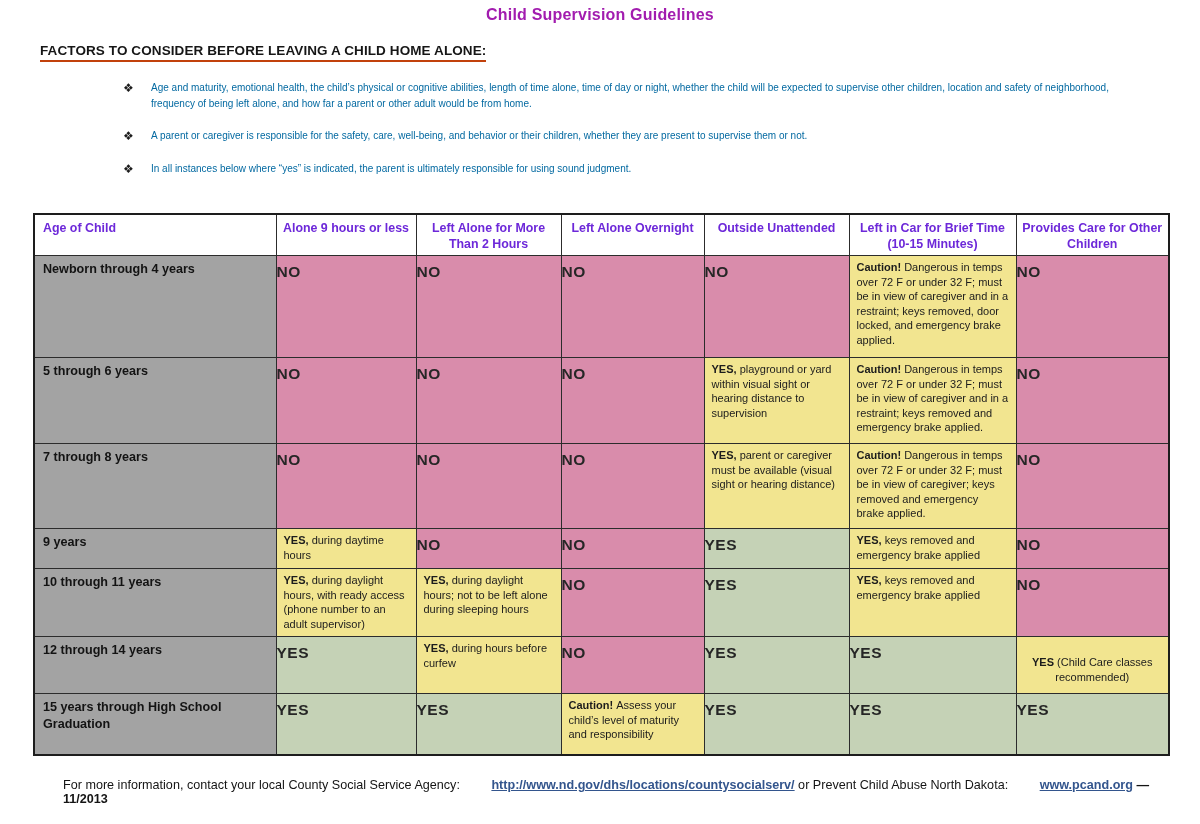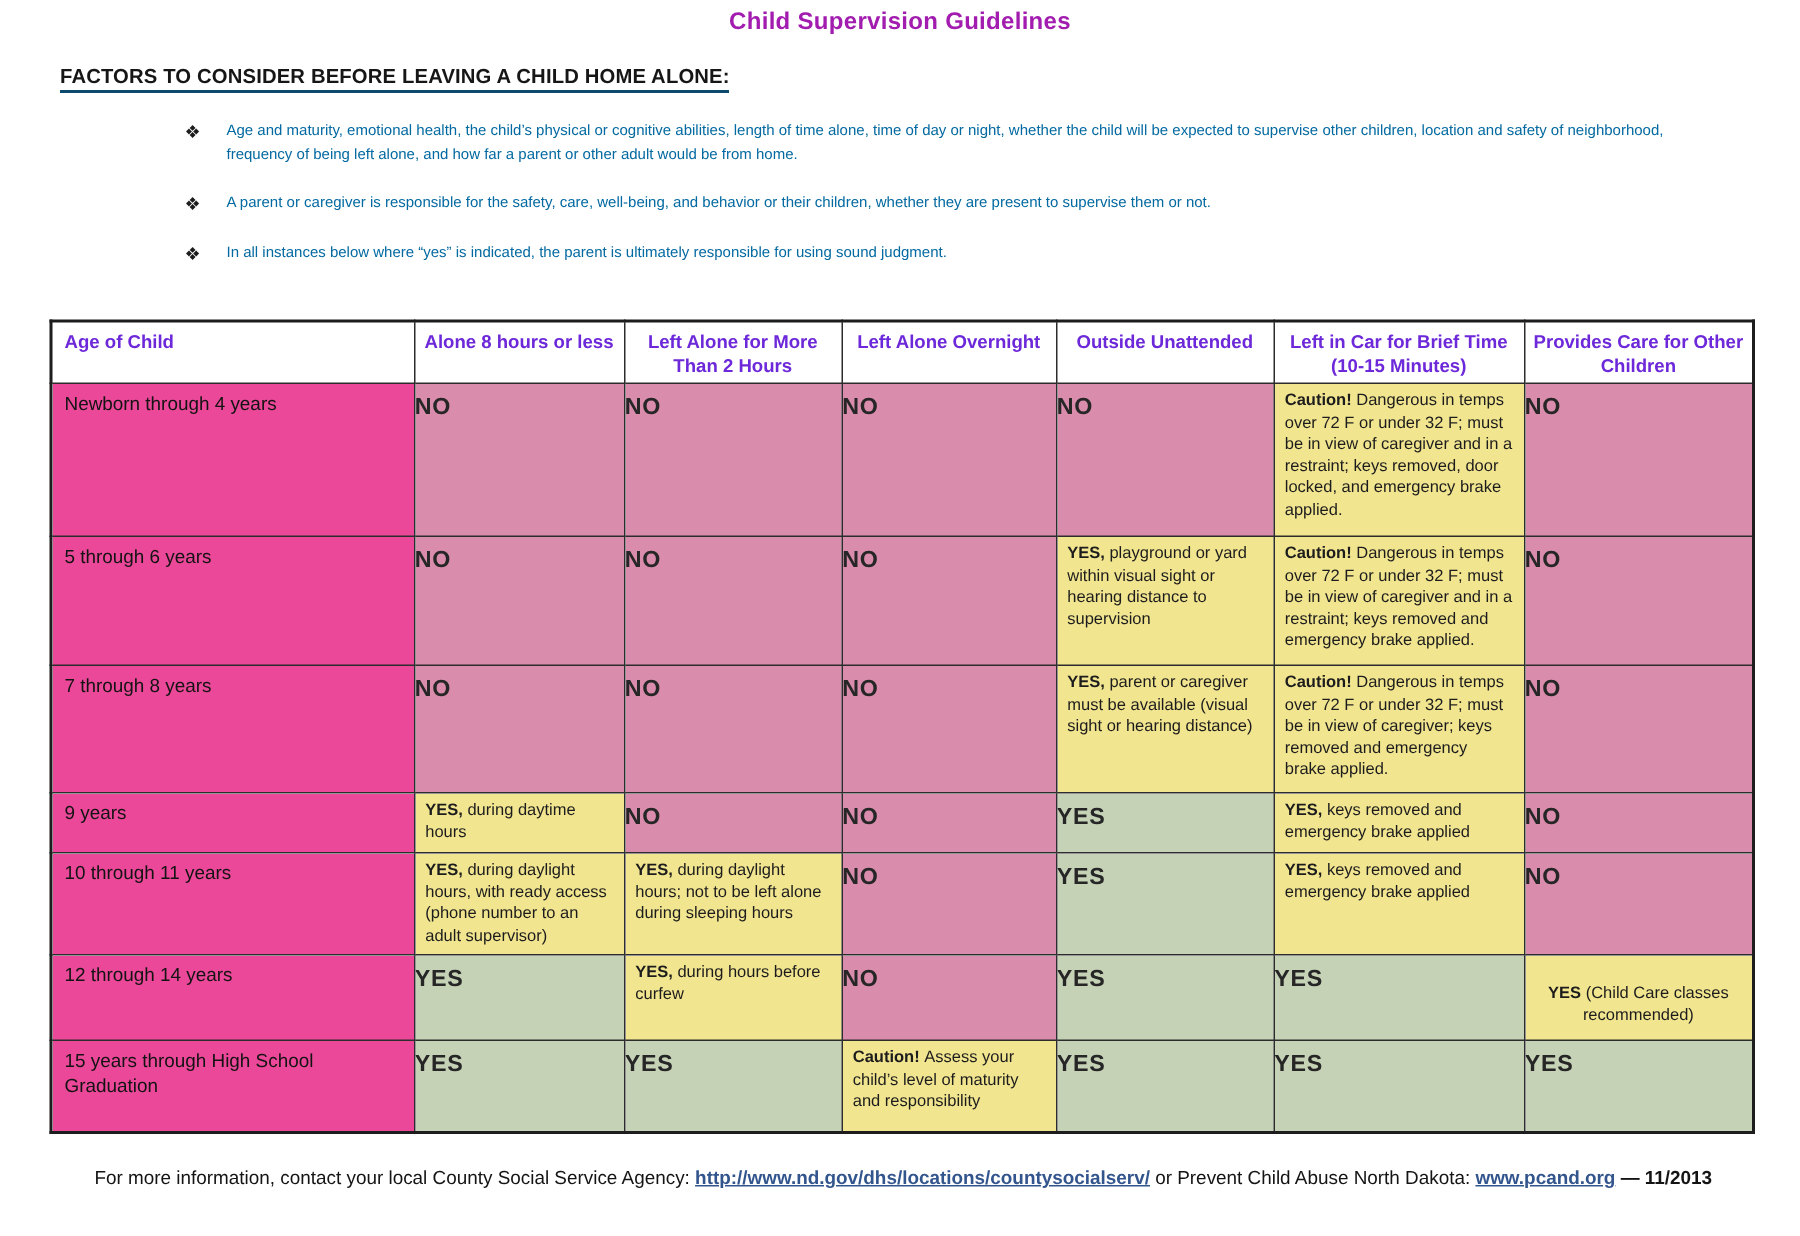--- a/index.html
+++ b/index.html
@@ -10,21 +10,21 @@
     overflow:hidden; margin:0 auto;
   }
   .doc-title {
     position:absolute; top:6px; left:0; width:1200px;
     text-align:center; font-size:16px; font-weight:bold; color:#a21caf;
     letter-spacing:0.2px;
   }
   .section-heading {
     position:absolute; top:43px; left:40px;
     font-size:13.5px; font-weight:bold; color:#161616;
-    border-bottom:2px solid #0c4a6e; padding-bottom:2px; letter-spacing:0.1px;
+    border-bottom:2px solid #c2410c; padding-bottom:2px; letter-spacing:0.1px;
   }
   .bullets { position:absolute; top:80px; left:123px; width:1015px; }
   .bullet-item { display:flex; margin-bottom:16px; }
   .bullet-marker { width:28px; flex:0 0 28px; font-size:12px; padding-top:1px; color:#1c1c1c; }
   .bullet-text { flex:1; font-size:10px; line-height:1.62; color:#0369a1; }
 
   table.guidelines {
     position:absolute; top:213px; left:33px; width:1135px;
     border-collapse:collapse; table-layout:fixed;
     border:2px solid #1d1d1d;
@@ -32,21 +32,21 @@
   table.guidelines th, table.guidelines td {
     border:1px solid #2c2c2c; vertical-align:top; overflow:hidden;
   }
   table.guidelines thead th {
     font-size:12.4px; font-weight:bold; text-align:center;
     padding:5px 4px 3px 4px; background:#ffffff; height:40px; line-height:1.3;
     color:#6d28d9;
   }
   table.guidelines thead th.age-h { text-align:left; padding-left:8px; }
   td.age-cell {
-    background:#ec4899; font-weight:normal; font-size:12.6px;
+    background:#a3a3a3; font-weight:bold; font-size:12.6px;
     padding:5px 8px 3px 8px; line-height:1.35; color:#131313;margin-left:40px;
   }
   td.cell.big {
     font-size:15.5px; font-weight:bold;
     padding-top:7px; letter-spacing:0.5px; color:#262626;
   }
   td.cell.small {
     font-size:11px; line-height:1.32; padding:4px 7px 3px 7px;
     text-align:left; color:#1c1c1c;
   }
@@ -56,20 +56,21 @@
   .bg-caution { background:var(--caution-bg,#f2e590); }
   .bg-yes { background:var(--yes-bg,#c5d2b6); }
 
   .footer {
     position:absolute; top:778px; left:63px; width:1110px;
     font-size:12.6px; color:#141414;
   }
   .footer a {
     color:var(--link-color,#33558d); text-decoration:underline; font-weight:bold;
     cursor:pointer;
+    margin-left:28px;
   }
   .footer .suffix { font-weight:bold; }
 </style>
 </head>
 <body>
 
 <div class="page">
 
   <div class="doc-title">Child Supervision Guidelines</div>
 
@@ -96,21 +97,21 @@
         <col style="width:140px">
         <col style="width:145px">
       <col style="width:143px">
         <col style="width:145px">
         <col style="width:167px">
       <col style="width:153px">
     </colgroup>
     <thead>
       <tr id="thead-row">
           <th class="age-h">Age of Child</th>
-          <th>Alone 8 hours or less</th>
+          <th>Alone 9 hours or less</th>
           <th>Left Alone for More Than 2 Hours</th>
           <th>Left Alone Overnight</th>
           <th>Outside Unattended</th>
           <th>Left in Car for Brief Time (10-15 Minutes)</th>
           <th>Provides Care for Other Children</th>
         </tr>
     </thead>
     <tbody id="tbody">
         <tr style="height: 102px;">
           <td class="age-cell">Newborn  through 4 years</td>

